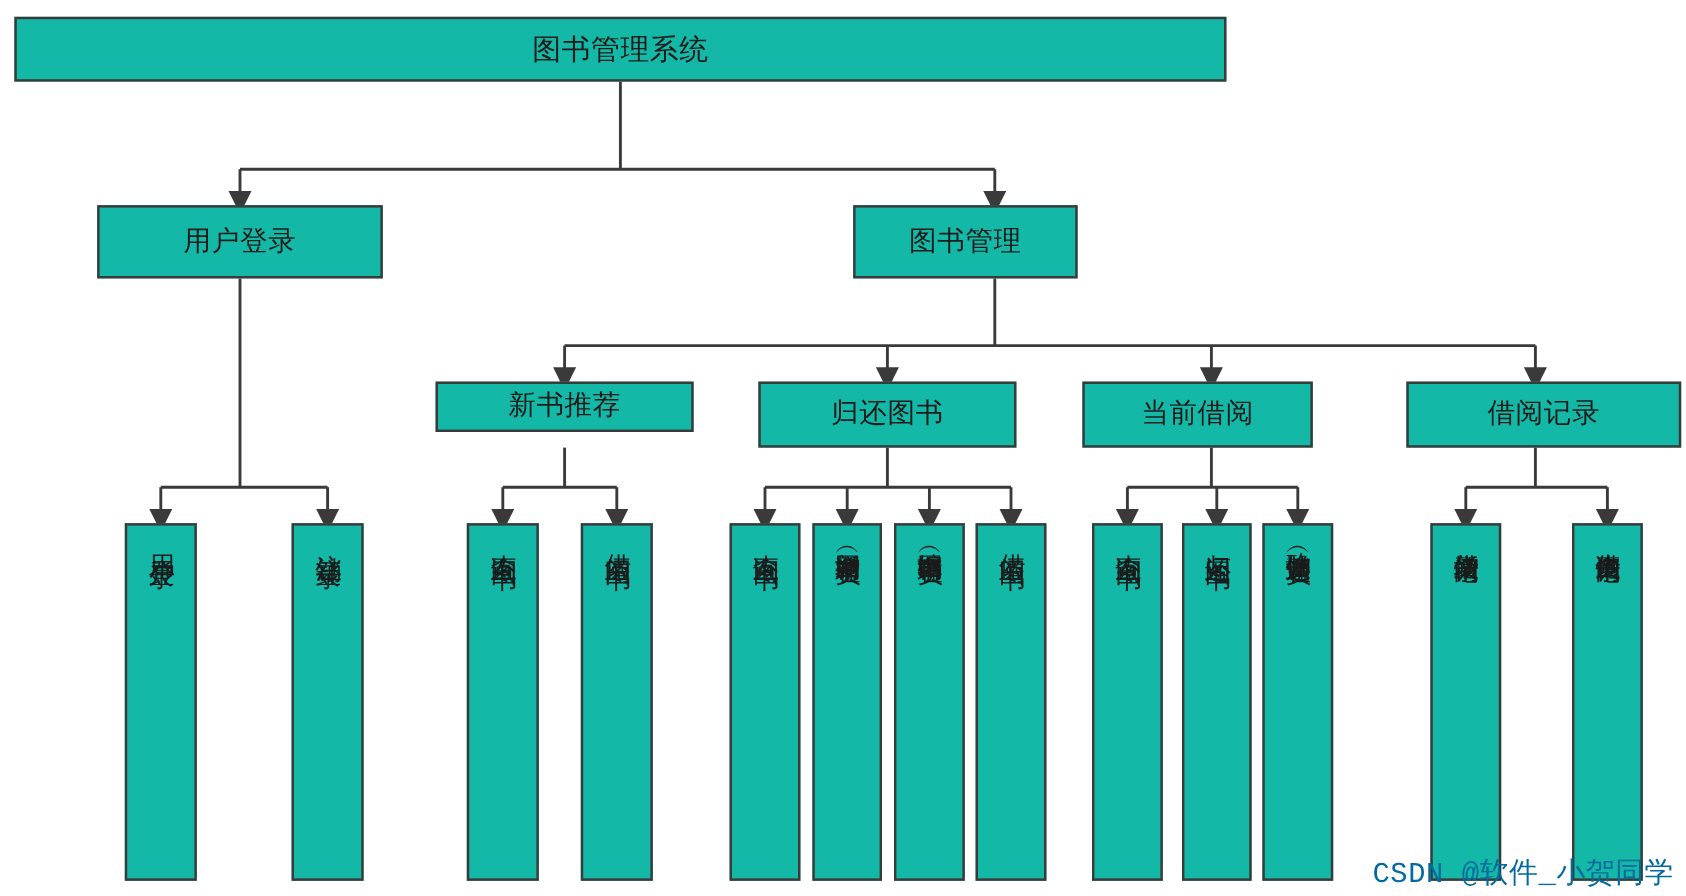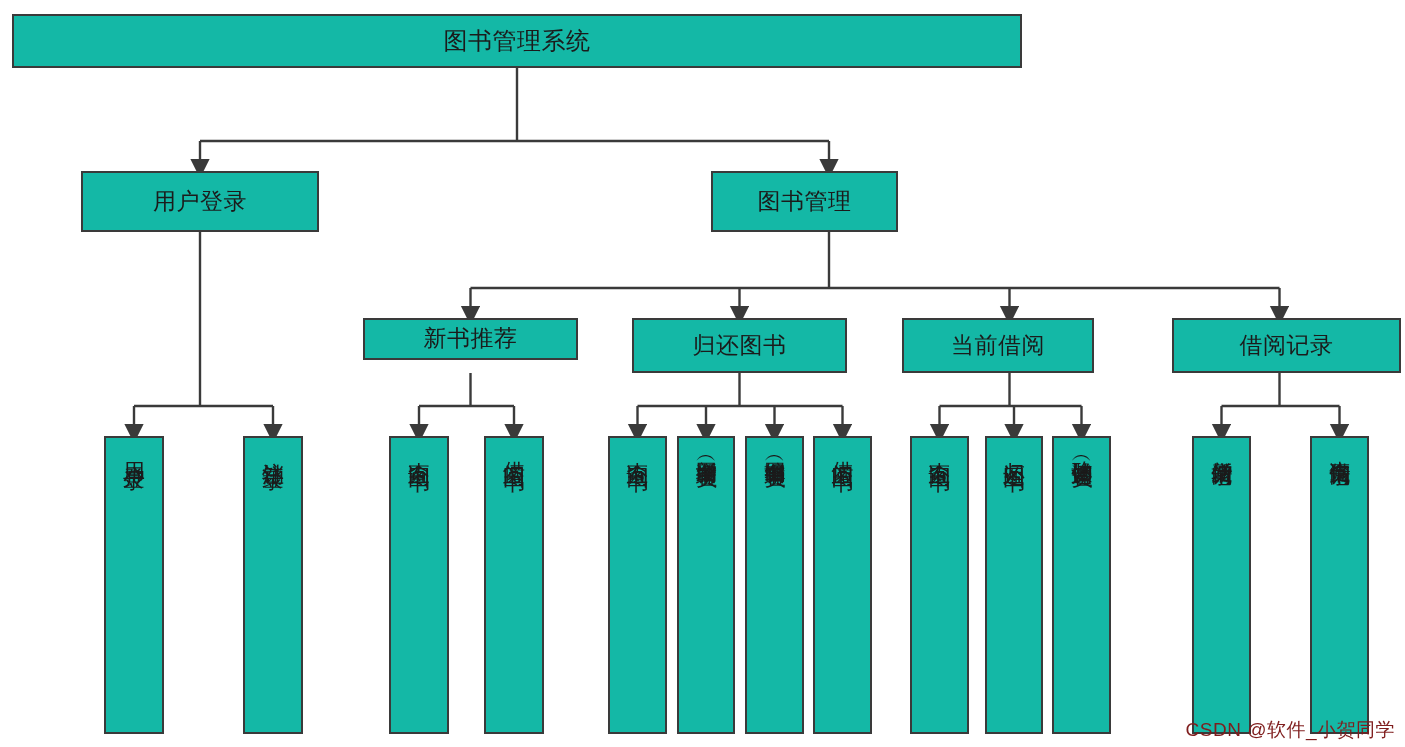--- a/index.html
+++ b/index.html
@@ -65,26 +65,26 @@
     line-height: 1;
   }
   .node.vert.narrow .node-label {
     font-size: 21px;
     letter-spacing: 1px;
   }
   #watermark {
     position: absolute;
     right: 10px;
     bottom: 4px;
-    font-size: 19px;
-    color: #7f1d1d;
+    font-size: 24px;
+    color: #0369a1;
     letter-spacing: 0.5px;
     z-index: 5;
     white-space: nowrap;
-    font-family: Liberation Sans, sans-serif;
+    font-family: Liberation Mono, monospace;
   }
 </style>
 </head>
 <body>
 
 <div id="diagram-root">
 
   <svg id="edge-layer" viewBox="0 0 1405 747" width="1405" height="747" aria-hidden="true">
     <defs>
       <marker id="arrowhead" markerWidth="11" markerHeight="11" refX="1.2" refY="4" orient="auto" markerUnits="strokeWidth">

